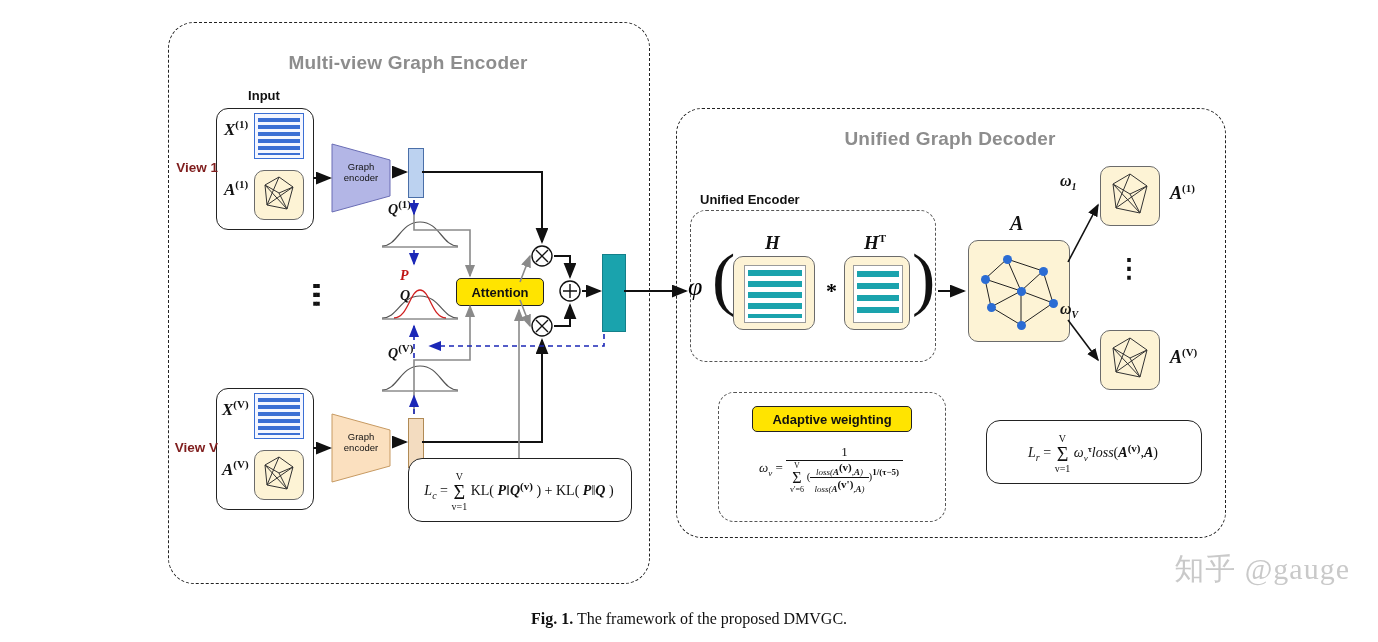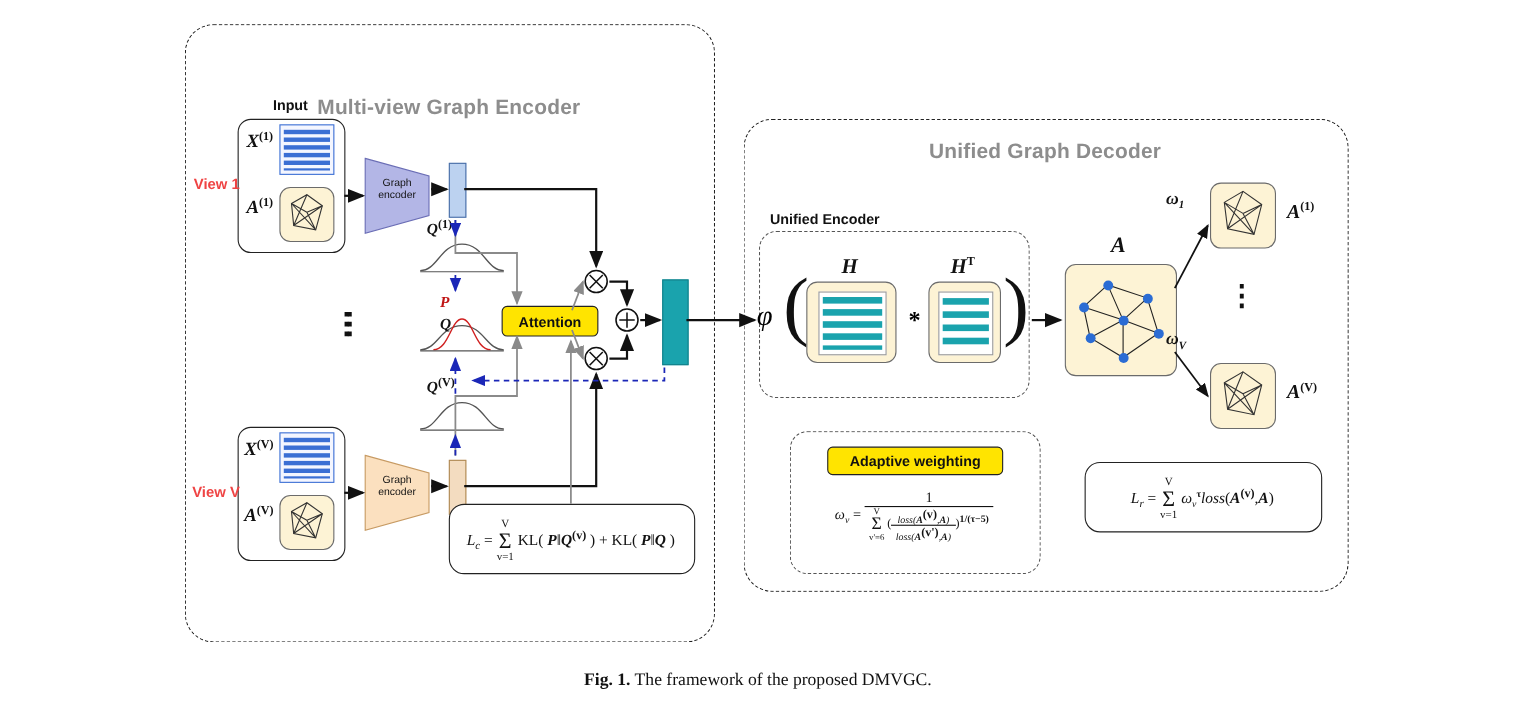--- a/index.html
+++ b/index.html
@@ -22,21 +22,21 @@
   .title-grey{
     color:#8d8d8d;font-weight:bold;font-family:"Liberation Sans",sans-serif;
     font-size:19px;letter-spacing:.2px;text-align:center;
   }
   .sub-lbl{
     font-family:"Liberation Sans",sans-serif;font-weight:bold;font-size:13px;color:#111;
     text-align:center;
   }
   .mathlbl{font-family:"Liberation Serif",serif;font-style:italic;font-weight:bold;font-size:17px;color:#111;}
   .sup{font-size:11px;font-style:normal;font-weight:bold;vertical-align:super;}
-  .viewlbl{font-family:"Liberation Sans",sans-serif;font-weight:bold;font-size:13.5px;color:#ef4444;}
+  .viewlbl{font-family:"Liberation Sans",sans-serif;font-weight:bold;font-size:13.5px;color:#7f1d1d;}
   .blue-cap{
     font-family:"Liberation Sans",sans-serif;font-weight:bold;font-size:12.5px;color:#1b27b7;
     text-align:center;line-height:1.35;
   }
   .yellowbox{
     position:absolute;background:#ffe400;border:1.4px solid #222;border-radius:5px;
     display:flex;align-items:center;justify-content:center;
     font-family:"Liberation Sans",sans-serif;font-weight:bold;font-size:13px;color:#111;
   }
   .panel-yellow{
@@ -65,21 +65,21 @@
   .frac .den{display:block;border-top:1px solid #111;padding:0 4px;}
 </style>
 </head>
 <body>
 
 <div class="canvas">
 
   <div class="dashbox" style="left:168px;top:22px;width:480px;height:560px;"></div>
   <div class="dashbox" style="left:676px;top:108px;width:548px;height:428px;"></div>
 
-  <div class="abs title-grey" style="left:188px;top:52px;width:440px;margin-top:36px;">Multi-view Graph Encoder</div>
+  <div class="abs title-grey" style="left:188px;top:52px;width:440px;">Multi-view Graph Encoder</div>
   <div class="abs title-grey" style="left:696px;top:128px;width:508px;">Unified Graph Decoder</div>
 
   <div class="abs sub-lbl" style="left:216px;top:88px;width:96px;">Input</div>
 
   <div class="solidbox" style="left:216px;top:108px;width:96px;height:120px;"></div>
 
   <div class="abs viewlbl" style="left:168px;top:160px;width:50px;text-align:right;">View 1</div>
 
   <div class="abs mathlbl" style="left:224px;top:118px;">
     <span>X</span><span class="sup">(1)</span>
@@ -391,14 +391,15 @@
     <path d="M414 358 L414 326" fill="none" stroke="#1b27b7" stroke-width="1.6" stroke-dasharray="5,4" marker-end="url(#ahb)"></path>
 
     <path d="M604 334 L604 346 L430 346" fill="none" stroke="#1b27b7" stroke-width="1.6" stroke-dasharray="5,4" marker-end="url(#ahb)"></path>
   </svg>
 
   <div class="caption" style="top:610px;">
     <b>Fig. 1.</b>
     <span>The framework of the proposed DMVGC.</span>
   </div>
 
+  <div class="wm">知乎 @gauge</div>
 
 </div>
 
 </body></html>

